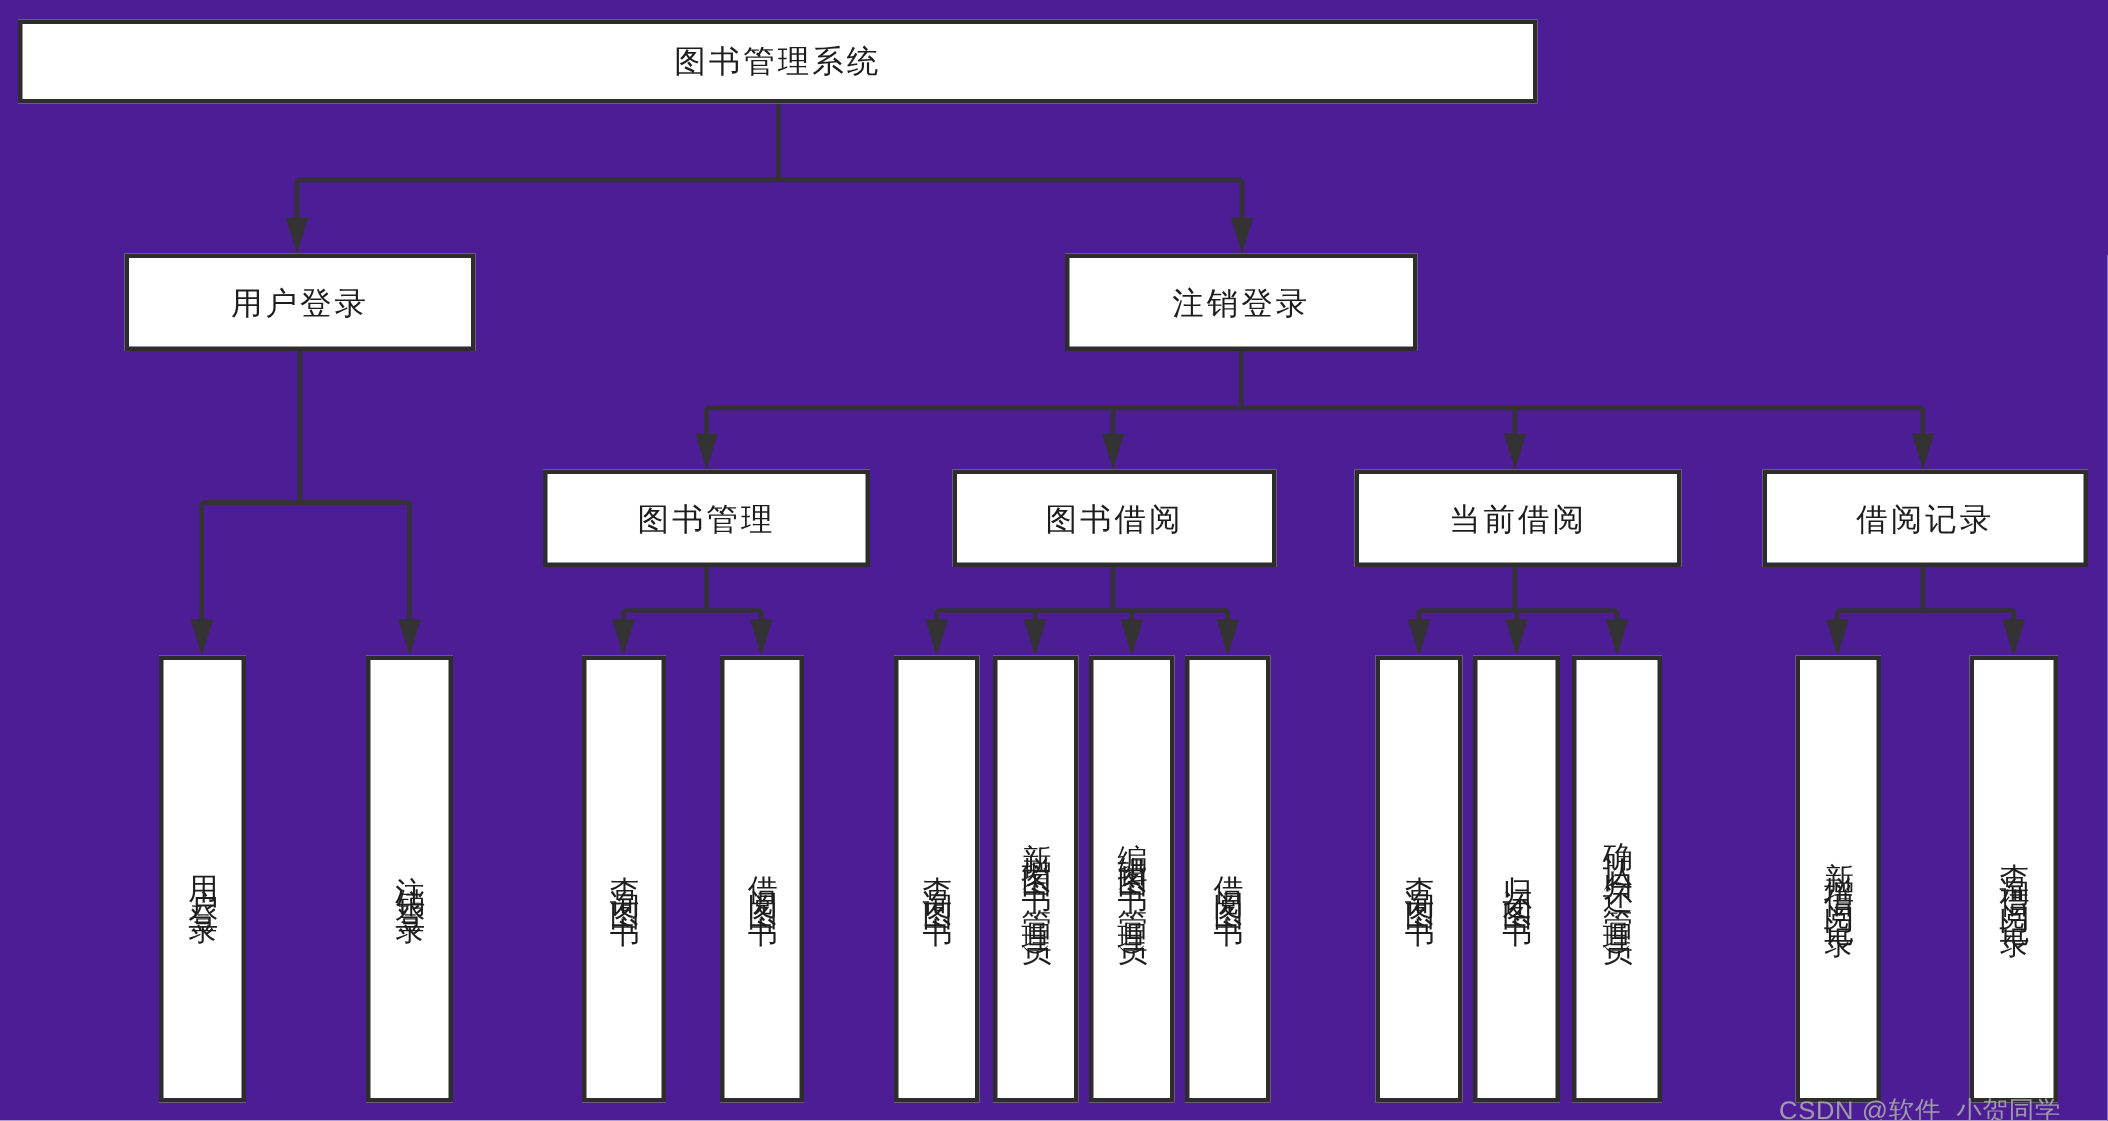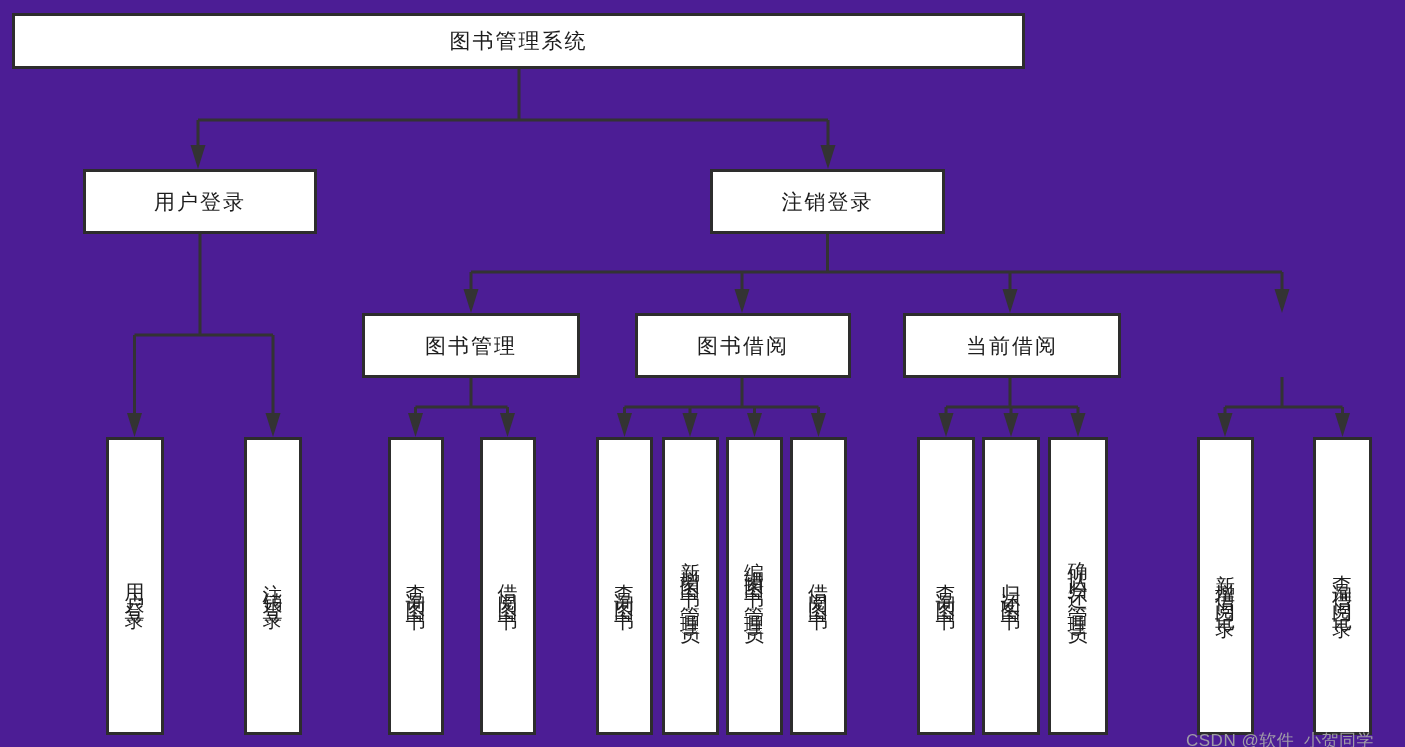--- a/index.html
+++ b/index.html
@@ -111,20 +111,21 @@
   </svg>
 
   <div class="node" style="left:12px; top:13px; width:1013px; height:56px;">图书管理系统</div>
 
   <div class="node" style="left:83px; top:169px; width:234px; height:65px;">用户登录</div>
   <div class="node" style="left:710px; top:169px; width:235px; height:65px;">注销登录</div>
 
   <div class="node" style="left:362px; top:313px; width:218px; height:65px;">图书管理</div>
   <div class="node" style="left:903px; top:313px; width:218px; height:65px;">当前借阅</div>
   <div class="node" style="left:635px; top:313px; width:216px; height:65px;">图书借阅</div>
+  <div class="node" style="left:1175px; top:313px; width:217px; height:65px;">借阅记录</div>
 
   <div class="leaf" style="left:106px; top:437px; width:58px; height:298px;">用户登录</div>
   <div class="leaf" style="left:244px; top:437px; width:58px; height:298px;">注销登录</div>
 
   <div class="leaf" style="left:388px; top:437px; width:56px; height:298px;">查询图书</div>
   <div class="leaf" style="left:480px; top:437px; width:56px; height:298px;">借阅图书</div>
 
   <div class="leaf" style="left:596px; top:437px; width:57px; height:298px;">查询图书</div>
   <div class="leaf" style="left:662px; top:437px; width:57px; height:298px;">新增图书（管理员）</div>
   <div class="leaf" style="left:726px; top:437px; width:57px; height:298px;">编辑图书（管理员）</div>

